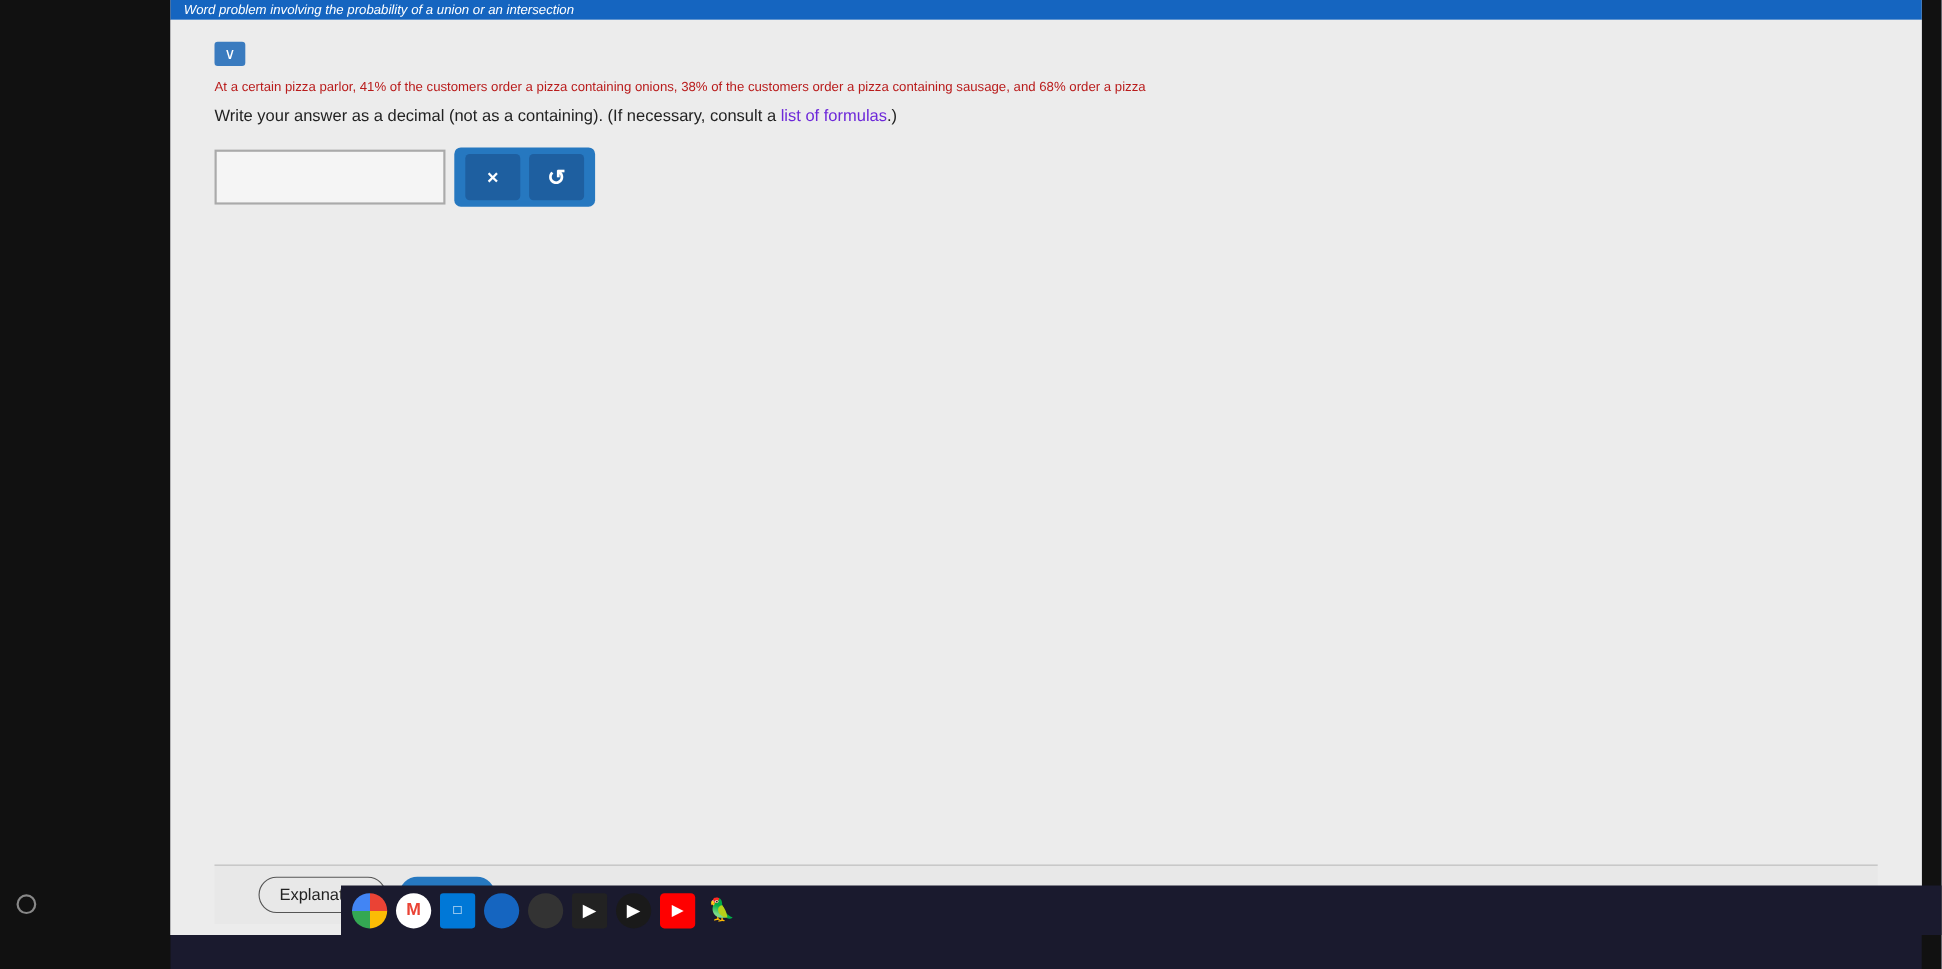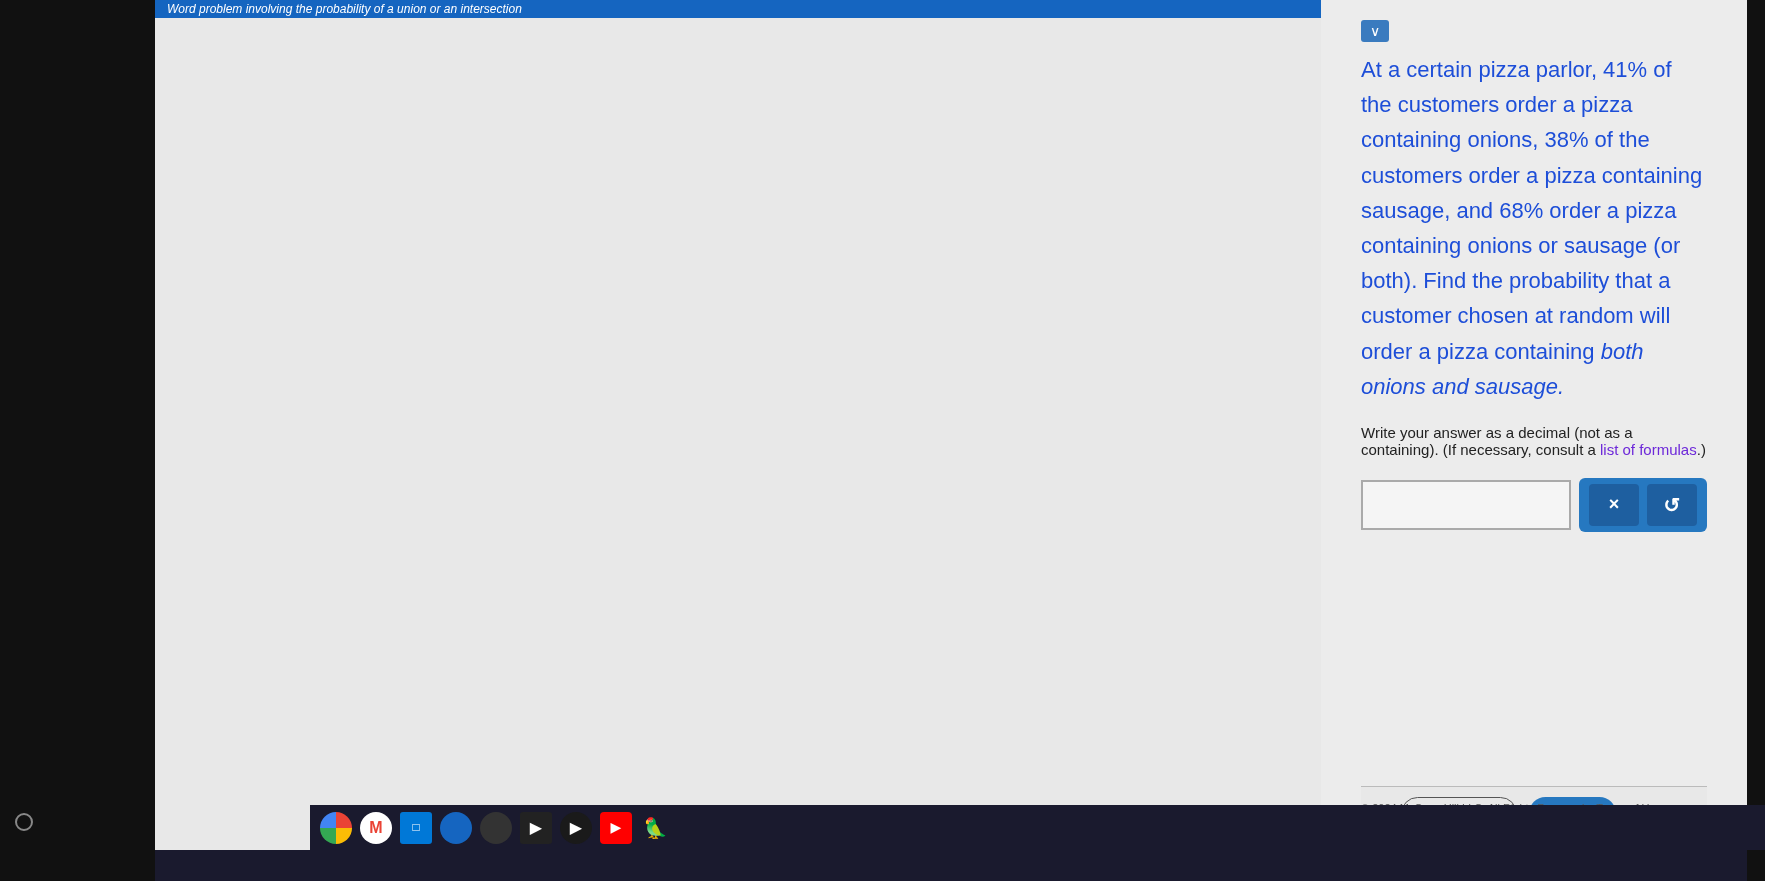--- a/index.html
+++ b/index.html
@@ -31,21 +31,21 @@
     }
 
     .main-content {
       position: absolute;
       left: 155px;
       top: 0;
       width: 1592px;
       height: 850px;
       background: #e8e8e8;
       display: flex;
-      flex-direction: row;
+      flex-direction: column;
     }
 
     .top-bar {
       background: #1565c0;
       height: 18px;
       width: 100%;
       display: flex;
       align-items: center;
       padding-left: 12px;
     }
@@ -76,24 +76,24 @@
       font-size: 14px;
       cursor: pointer;
       display: flex;
       align-items: center;
       justify-content: center;
       margin-bottom: 10px;
       align-self: flex-start;
     }
 
     .problem-text {
-      font-size: 22px;
+      font-size: 12px;
       line-height: 1.6;
-      color: #1d4ed8;
-      margin-bottom: 20px;
+      color: #b91c1c;
+      margin-bottom: 8px;
       font-family: Arial, sans-serif;
     }
 
     .italic-text {
       font-style: italic;
     }
 
     .instruction-text {
       font-size: 15px;
       color: #222;
@@ -256,21 +256,20 @@
   <div class="top-bar">
     <span class="top-bar-text">Word problem involving the probability of a union or an intersection</span>
   </div>
 
   <div class="content-area">
 
     <button class="collapse-btn">∨</button>
 
     <div class="problem-text">
       <span>At a certain pizza parlor, 41% of the customers order a pizza containing onions, 38% of the customers order a pizza containing sausage, and 68% order a pizza</span><br>
-      <span>containing onions or sausage (or both). Find the probability that a customer chosen at random will order a pizza containing <span class="italic-text">both onions and sausage.</span></span>
     </div>
 
     <div class="instruction-text">
       <span>Write your answer as a decimal (not as a containing). (If necessary, consult a </span><a class="formula-link">list of formulas</a><span>.)</span>
     </div>
 
     <div class="answer-row">
 
       <div class="answer-input-box">
         <input type="text" style="border: none; background: transparent; outline: none; font-size: 16px; width: 100%;" value="">

